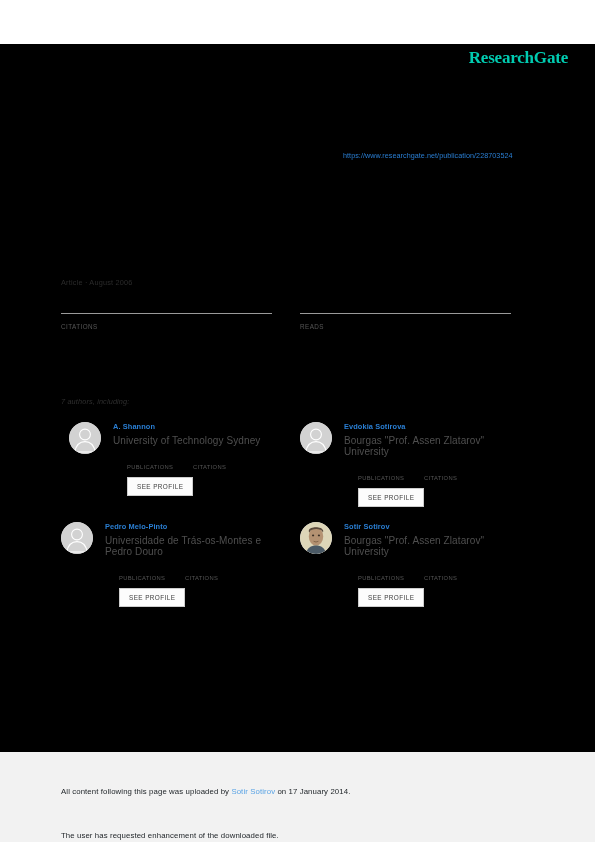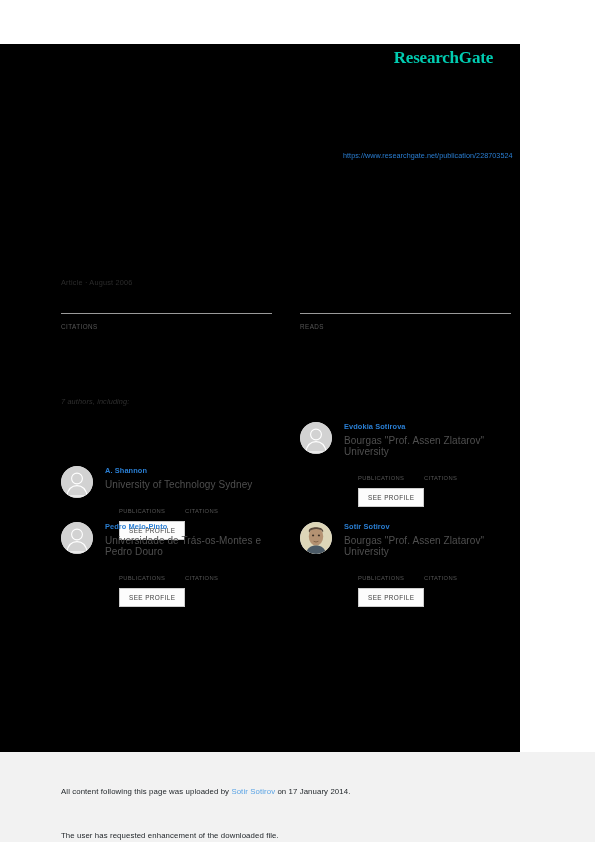--- a/index.html
+++ b/index.html
@@ -21,21 +21,21 @@
     left: 0; top: 0;
     width: 595px;
     height: 44px;
     background: #ffffff;
   }
 
   
   .dark-panel {
     position: absolute;
     left: 0; top: 44px;
-    width: 520px;
+    width: 595px;
     height: 708px;
     background: #000000;
   }
 
   .rg-logo {
     position: absolute;
     right: 27px;
     top: 4px;
     font-family: "Liberation Serif", serif;
     font-size: 17px;
@@ -111,21 +111,21 @@
   .author-grid {
     position: absolute;
     left: 61px;
     top: 377px;
     width: 460px;
   }
   .author-card {
     position: absolute;
     width: 220px;
   }
-  .author-card.c0 { left: 0;     top: 0; margin-top: 44px;   }
+  .author-card.c0 { left: 8px;     top: 0;   }
   .author-card.c1 { left: 239px; top: 0;   }
   .author-card.c2 { left: 0;     top: 100px; }
   .author-card.c3 { left: 239px; top: 100px; }
 
   .avatar {
     position: absolute;
     left: 0; top: 1px;
     width: 32px;
     height: 32px;
     border-radius: 50%;

